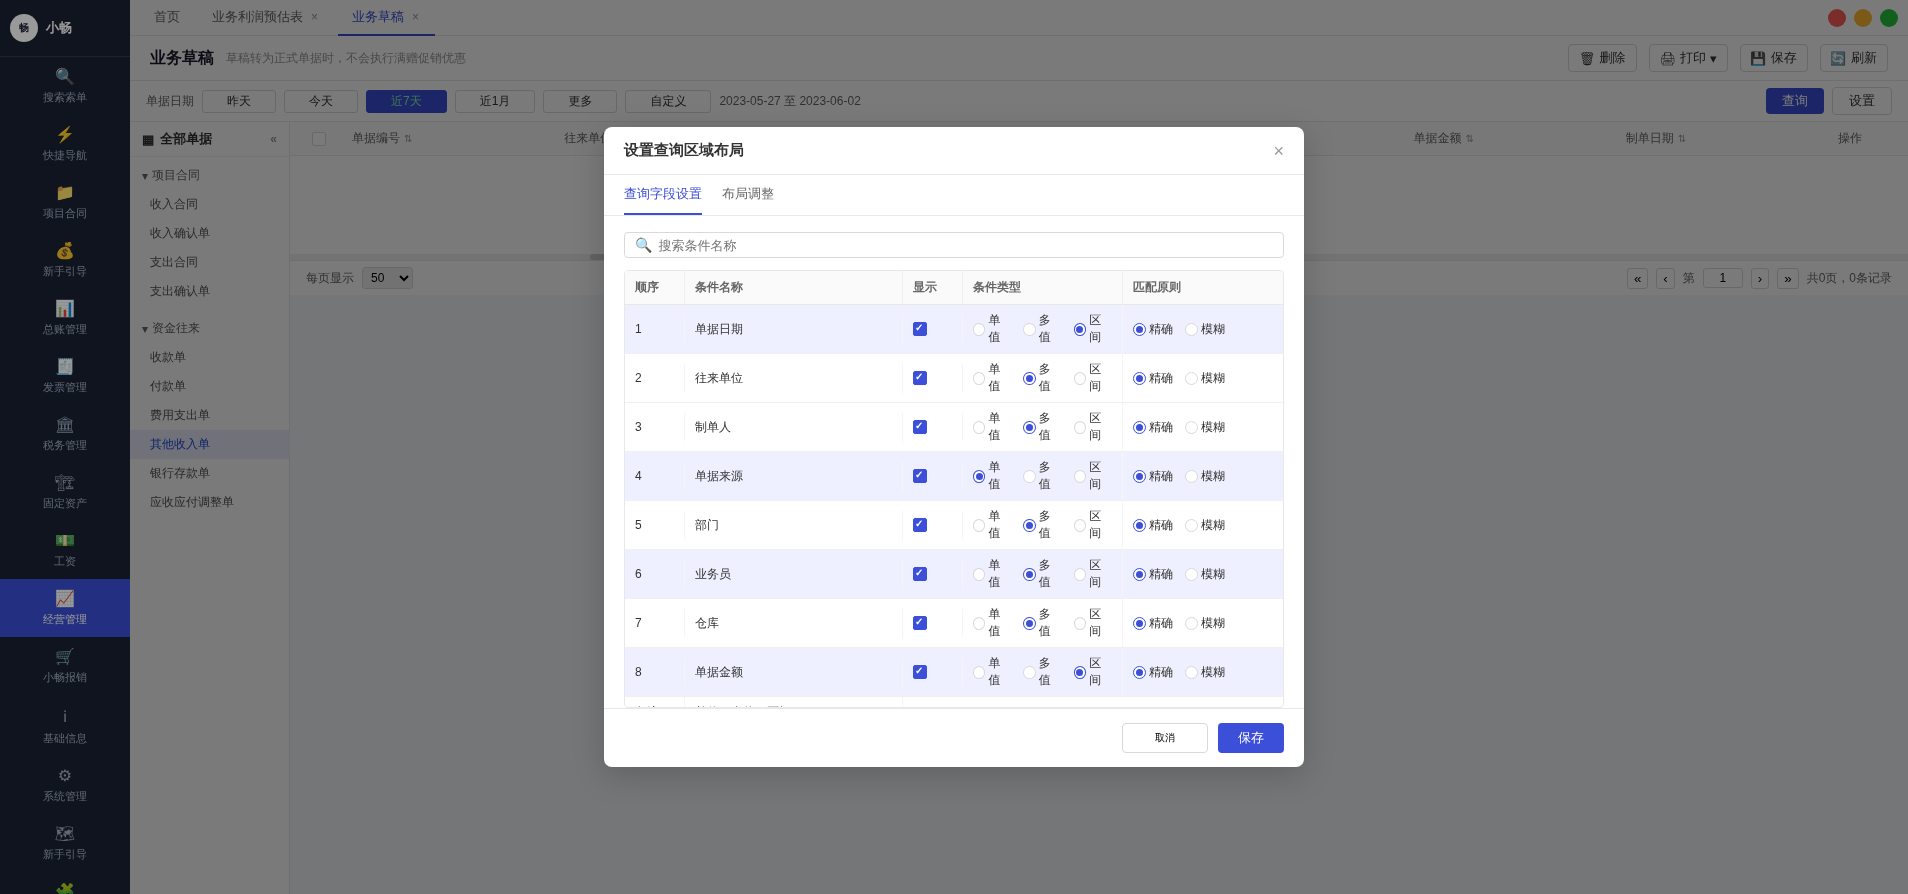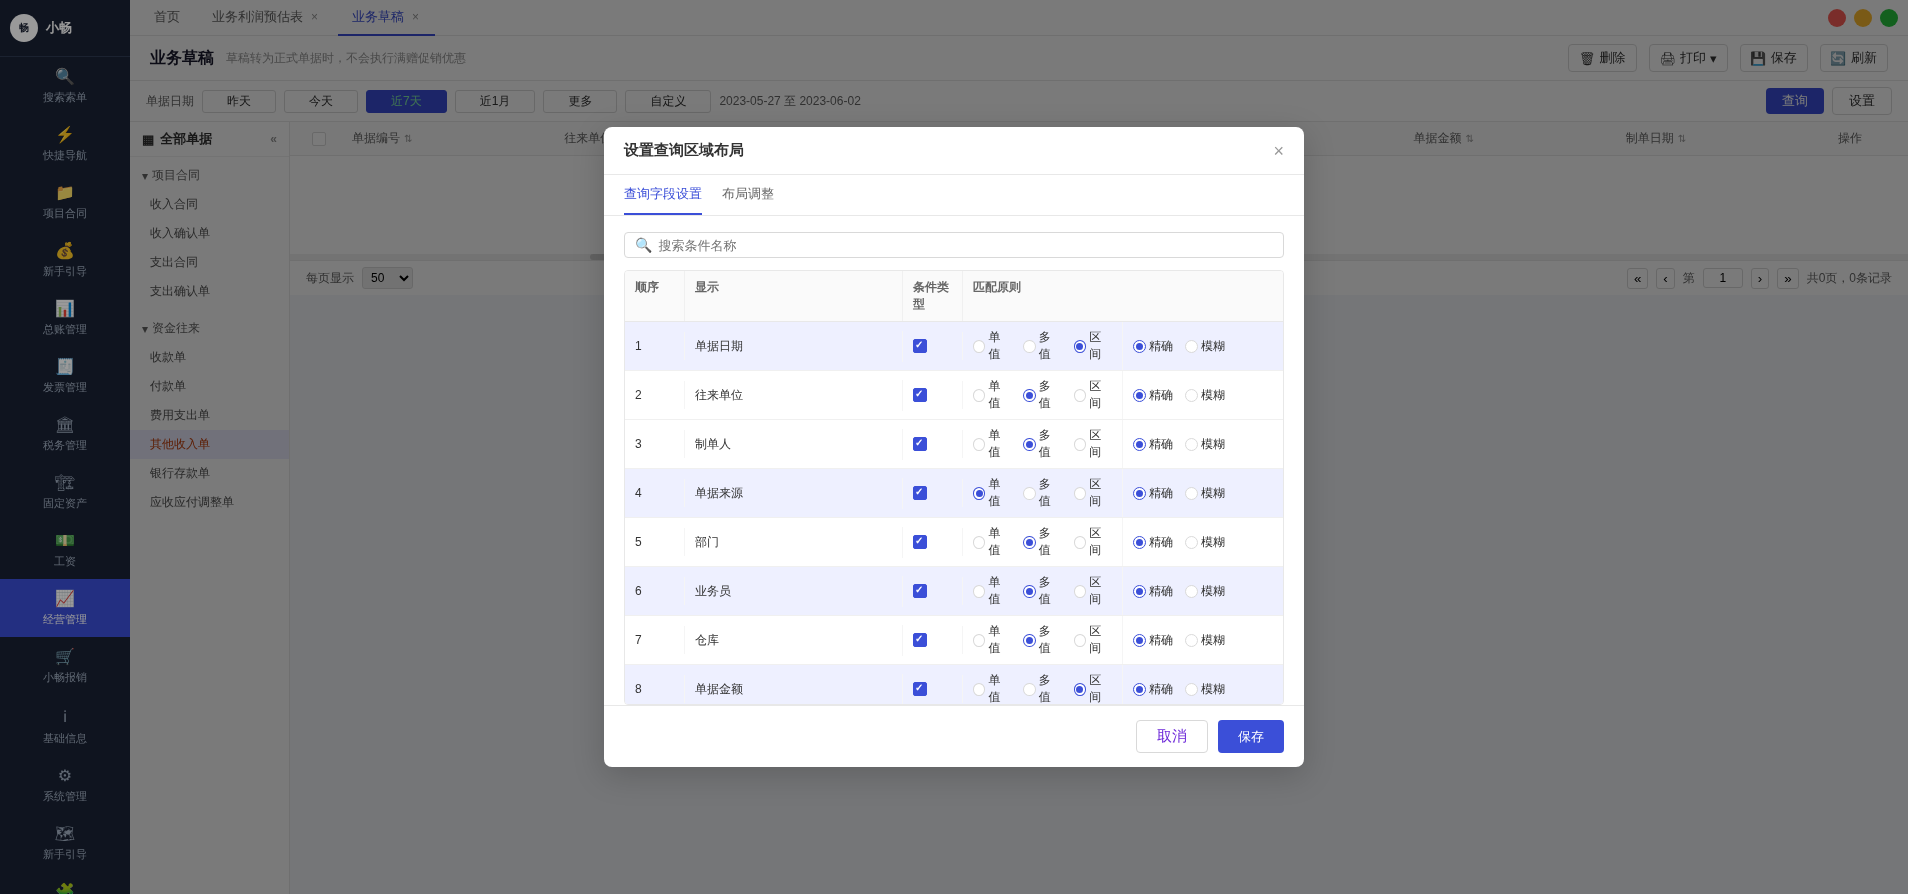--- a/index.html
+++ b/index.html
@@ -51,21 +51,21 @@
     
     .content-area { flex: 1; display: flex; overflow: hidden; }
 
     
     .left-nav { width: 160px; background: #fff; border-right: 1px solid #e8e8e8; overflow-y: auto; flex-shrink: 0; }
     .left-nav-header { padding: 8px 12px; font-size: 13px; font-weight: 600; color: #333; display: flex; align-items: center; gap: 6px; cursor: pointer; border-bottom: 1px solid #f0f0f0; }
     .left-nav-toggle { font-size: 12px; color: #999; margin-left: auto; }
     .left-nav-group { padding: 4px 0; }
     .left-nav-group-title { padding: 6px 12px; font-size: 12px; color: #666; display: flex; align-items: center; gap: 4px; cursor: pointer; }
     .left-nav-item { padding: 6px 20px; font-size: 12px; color: #555; cursor: pointer; white-space: nowrap; }
-    .left-nav-item.active { background: #ebebff; color: #c2410c; font-weight: 500; }
+    .left-nav-item.active { background: #ebebff; color: #1d4ed8; font-weight: 500; }
 
     
     .table-area { flex: 1; overflow: auto; background: #f5f6fa; }
     .table-container { background: #fff; margin: 0; }
     .table-header-row { display: flex; align-items: center; background: #fafafa; border-bottom: 1px solid #e8e8e8; font-size: 12px; color: #666; padding: 0 16px; }
     .th { padding: 8px 6px; flex: 1; display: flex; align-items: center; gap: 4px; }
     .th-icon { font-size: 10px; color: #999; }
     .no-data { text-align: center; padding: 40px; color: #999; font-size: 13px; }
 
     
@@ -101,21 +101,21 @@
     .checkbox { width: 14px; height: 14px; border: 1px solid #d9d9d9; border-radius: 2px; background: #fff; display: inline-block; vertical-align: middle; }
     .checkbox.checked { background: #3b4fd8; border-color: #3b4fd8; position: relative; }
     .checkbox.checked::after { content: '✓'; position: absolute; top: -1px; left: 1px; color: #fff; font-size: 10px; font-weight: bold; }
     .radio-group { display: flex; align-items: center; gap: 12px; }
     .radio-item { display: flex; align-items: center; gap: 3px; cursor: pointer; }
     .radio-circle { width: 13px; height: 13px; border-radius: 50%; border: 1px solid #d9d9d9; display: inline-flex; align-items: center; justify-content: center; background: #fff; }
     .radio-circle.checked { border-color: #3b4fd8; }
     .radio-circle.checked::after { content: ''; width: 7px; height: 7px; border-radius: 50%; background: #3b4fd8; display: block; }
     .radio-label { font-size: 12px; color: #333; }
     .dialog-footer { padding: 14px 20px; border-top: 1px solid #e8e8e8; display: flex; justify-content: flex-end; gap: 10px; }
-    .btn-cancel { padding: 6px 20px; border: 1px solid #d9d9d9; border-radius: 4px; background: #fff; color: #6d28d9; cursor: pointer; font-size: 15px; }
+    .btn-cancel { padding: 6px 32px; border: 1px solid #d9d9d9; border-radius: 4px; background: #fff; color: #000000; cursor: pointer; font-size: 10px; }
     .btn-save { padding: 6px 20px; border: none; border-radius: 4px; background: #3b4fd8; color: #fff; cursor: pointer; font-size: 13px; }
 
     
     .dimmed { filter: brightness(0.8); pointer-events: none; user-select: none; }
   </style>
 </head>
 <body>
 
 <div class="app-container" style="position:relative;">
 
@@ -355,20 +355,21 @@
       <div class="dialog-body">
 
         <div class="dialog-search">
           <span class="dialog-search-icon">🔍</span>
           <input type="text" placeholder="搜索条件名称" style="">
         </div>
 
         <div class="dialog-table">
           <div class="dt-header">
             <div>顺序</div>
+            <div>条件名称</div>
             <div>显示</div>
             <div>条件类型</div>
             <div>匹配原则</div>
           </div>
 
           <div id="dialog-rows-container">
               <div class="dt-row highlighted">
                 <div>1</div>
                 <div>单据日期</div>
                 <div>

